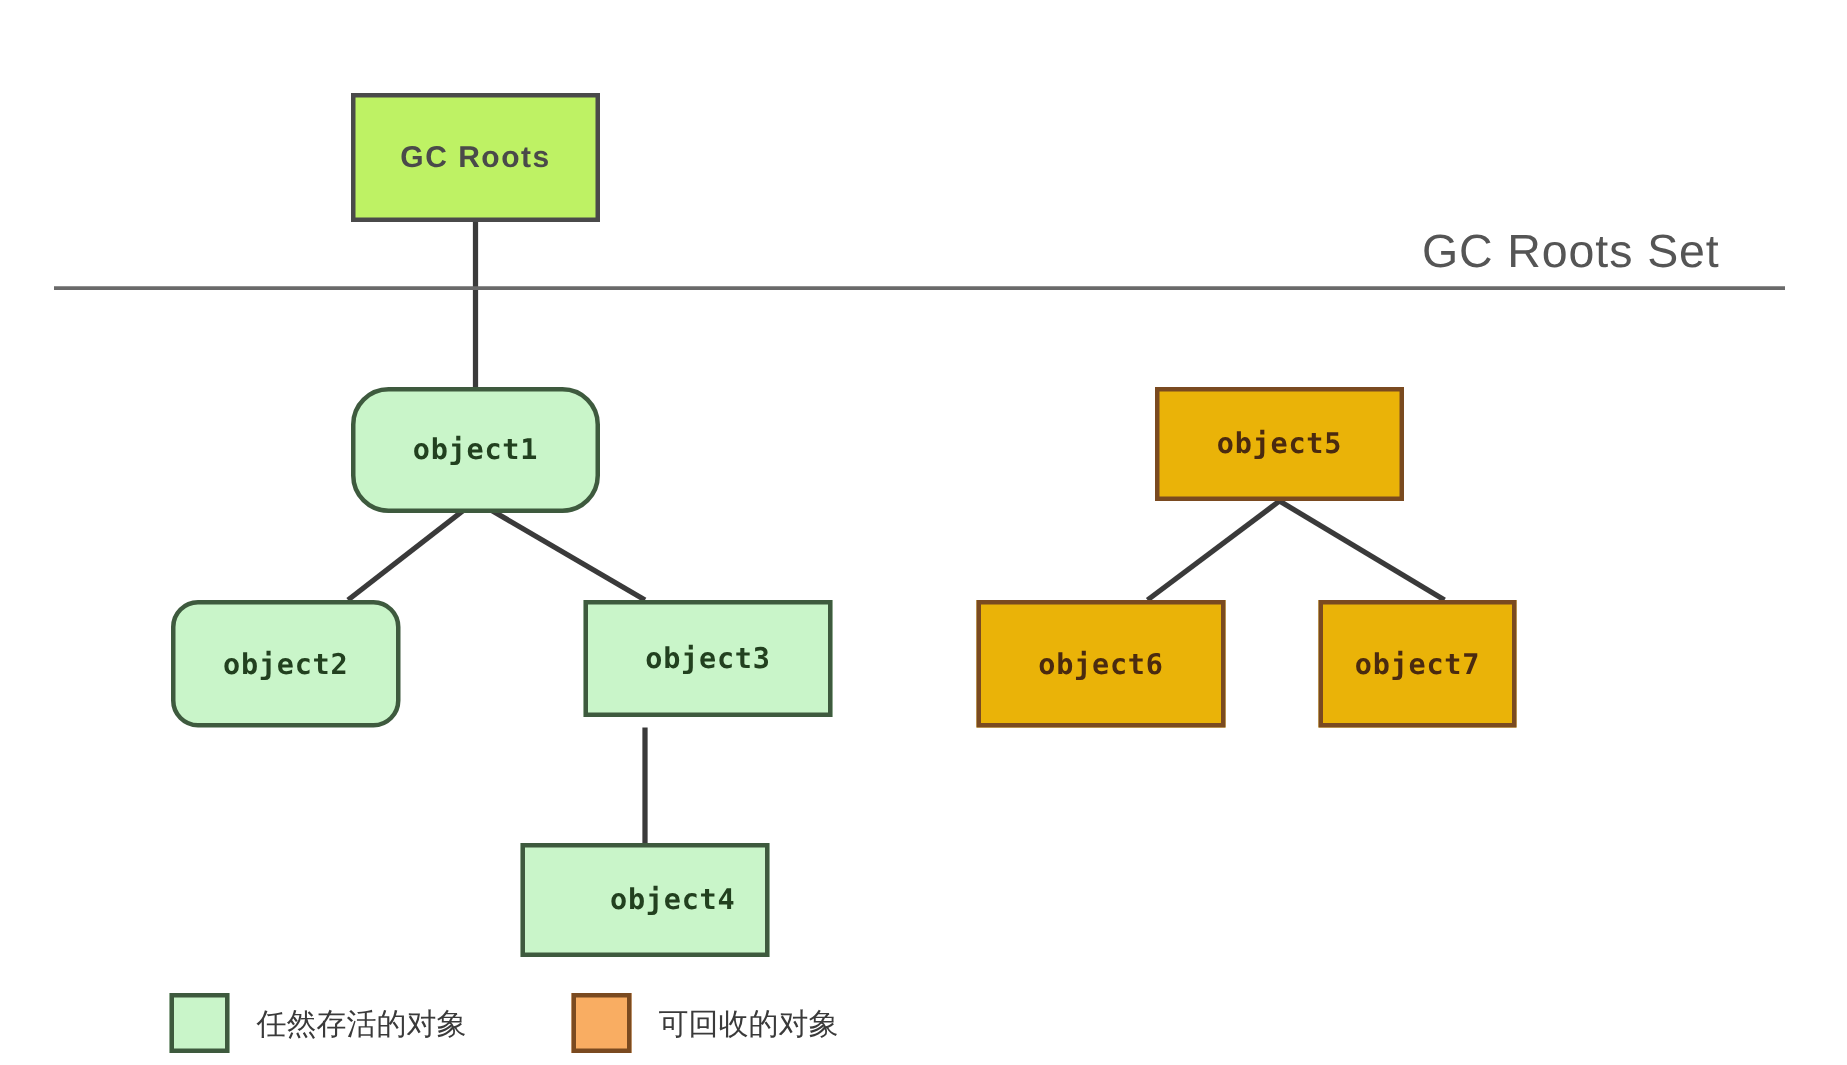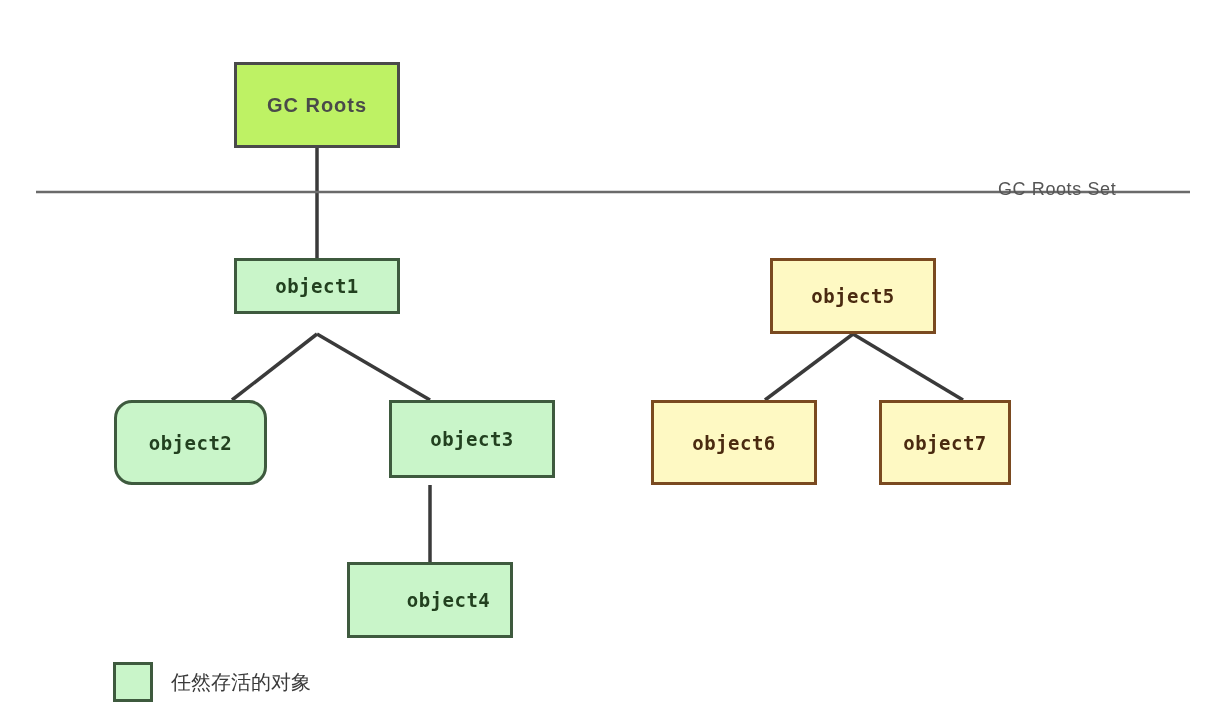--- a/index.html
+++ b/index.html
@@ -52,36 +52,35 @@
     font-family: "Liberation Sans", "DejaVu Sans", sans-serif;
     font-size: 20px;
     letter-spacing: 1px;
   }
   .node.alive {
     background: #c9f5c9;
     border: 3px solid #3e5a3e;
     color: #22401f;
   }
   .node.garbage {
-    background: #fef9c3;
+    background: #eab308;
     border: 3px solid #7a4a20;
     color: #4a2a10;
   }
 
   
   #roots-set-label {
     position: absolute;
     z-index: 3;
-    left: 998px;
+    left: 948px;
     top: 150px;
-    font-size: 18px;
+    font-size: 31px;
     color: #555555;
     letter-spacing: 0.6px;
     white-space: nowrap;
-    margin-top: 29px;
   }
 
   
   #legend {
     position: absolute;
     z-index: 3;
     left: 113px;
     top: 662px;
     display: flex;
     align-items: center;
@@ -135,21 +134,21 @@
       <line x1="430" y1="485" x2="430" y2="562" stroke="#3a3a3a" stroke-width="3.5" stroke-linecap="butt"></line>
       <line x1="853" y1="334" x2="765" y2="400" stroke="#3a3a3a" stroke-width="3.5" stroke-linecap="butt"></line>
       <line x1="853" y1="334" x2="963" y2="400" stroke="#3a3a3a" stroke-width="3.5" stroke-linecap="butt"></line>
       <line x1="36" y1="192" x2="1190" y2="192" stroke="#6a6a6a" stroke-width="2.5"></line>
     </svg>
 
   <div id="nodes-layer">
       <div class="node root" style="left: 234px; top: 62px; width: 166px; height: 86px;">
         <span>GC Roots</span>
       </div>
-      <div class="node alive" style="left: 234px; top: 258px; width: 166px; height: 56px;">
+      <div class="node alive" style="left: 234px; top: 258px; width: 166px; height: 84px; border-radius: 25px;">
         <span>object1</span>
       </div>
       <div class="node alive" style="left: 114px; top: 400px; width: 153px; height: 85px; border-radius: 18px;">
         <span>object2</span>
       </div>
       <div class="node alive" style="left: 347px; top: 400px; width: 166px; height: 78px; margin-left: 42px;">
         <span>object3</span>
       </div>
       <div class="node alive" style="left: 347px; top: 562px; width: 166px; height: 76px; padding-left: 37px;">
         <span>object4</span>
@@ -165,16 +164,20 @@
       </div>
     </div>
 
   <div id="roots-set-label">GC Roots Set</div>
 
   <div id="legend">
       <div class="legend-item">
         <div class="legend-swatch alive"></div>
         <div class="legend-label">任然存活的对象</div>
       </div>
+      <div class="legend-item">
+        <div class="legend-swatch garbage"></div>
+        <div class="legend-label">可回收的对象</div>
+      </div>
     </div>
 
 
 </div>
 
 </body></html>

